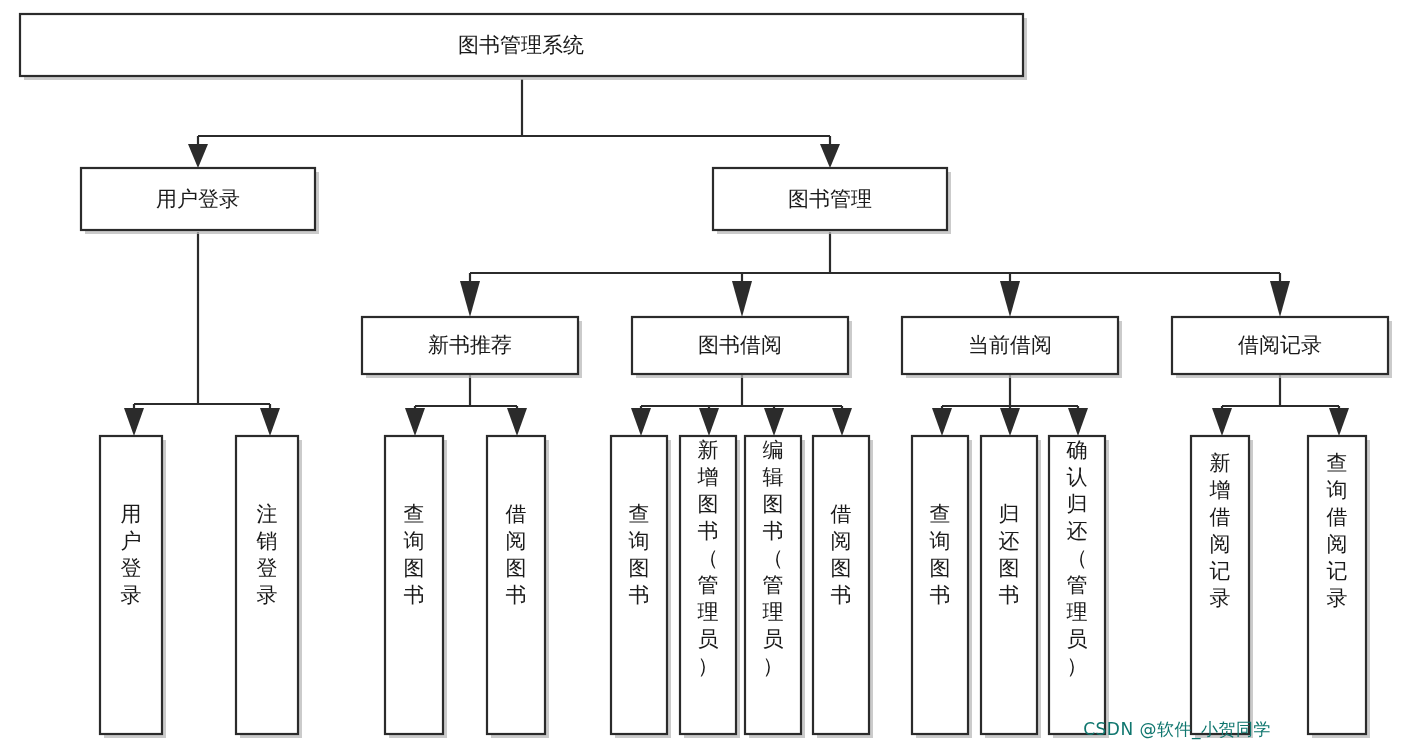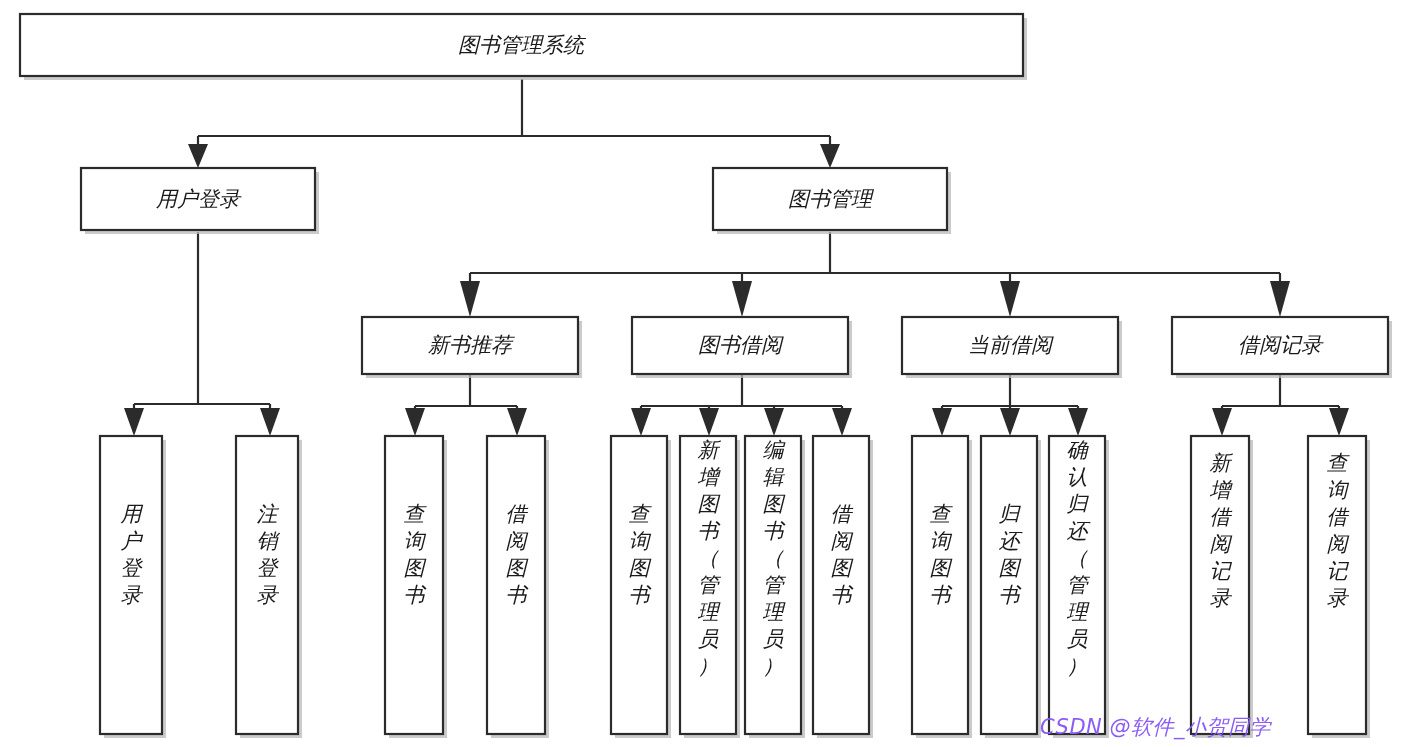--- a/index.html
+++ b/index.html
@@ -12,21 +12,20 @@
     width: 1405px;
     height: 747px;
     font-family: "DejaVu Sans", "Liberation Sans", sans-serif;
     overflow: hidden;
   }
   #diagram-root {
     position: relative;
     width: 1289px;
     height: 747px;
     background: #ffffff;
-    font-style: italic;
   }
   svg#tree-svg {
     position: absolute;
     top: 0;
     left: 0;
     width: 1405px;
     height: 747px;
     display: block;
   }
   .node-box {
@@ -60,22 +59,22 @@
     font-family: "DejaVu Sans", "Liberation Sans", sans-serif;
     font-size: 21px;
     fill: #1a1a1a;
     text-anchor: middle;
   }
   .watermark {
     position: absolute;
     right: 18px;
     bottom: 6px;
     font-family: "DejaVu Sans", "Liberation Sans", sans-serif;
-    font-size: 21px;
-    color: #8b5cf6;
+    font-size: 17px;
+    color: #0f766e;
     letter-spacing: 0.5px;
     white-space: nowrap;
     user-select: none;
   }
 </style>
 </head>
 <body>
 
 <div id="diagram-root">
 

